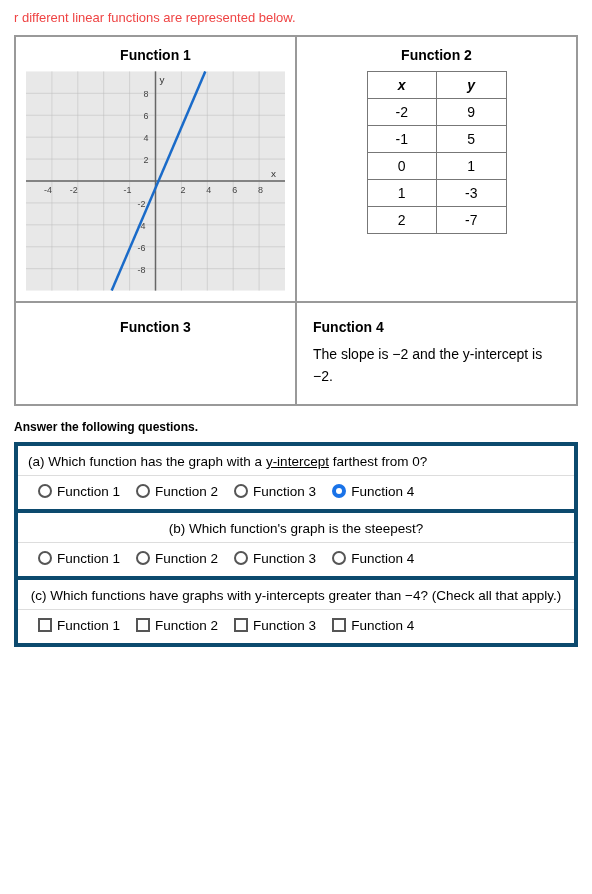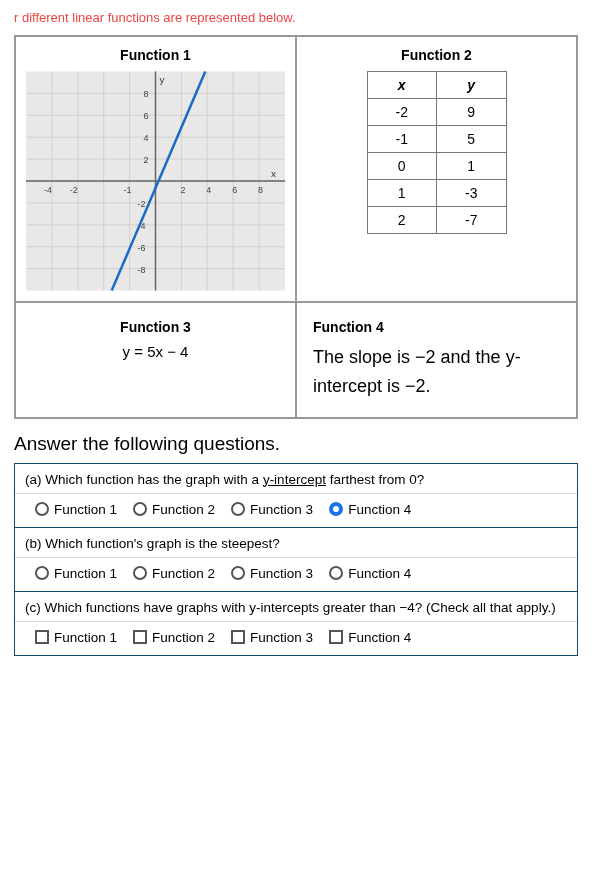--- a/index.html
+++ b/index.html
@@ -65,39 +65,40 @@
     .func3-equation {
       font-size: 15px;
       margin-top: 8px;
     }
     
     .func4-cell {
       text-align: left;
       padding: 16px;
     }
     .func4-desc {
-      font-size: 18px;
+      font-size: 14px;
       margin-top: 6px;
       line-height: 1.6;
     }
     
     .answer-section {
       margin-top: 6px;
     }
     .answer-label {
-      font-weight: normal;
-      font-size: 19px;
+      font-weight: bold;
+      font-size: 12px;
       margin-bottom: 8px;
     }
     .question-box {
-      border: 1px solid #0c4a6e;
+      border: 4px solid #0c4a6e;
       margin-bottom: 0;
     }
     .question-box + .question-box {
       border-top: none;
+      text-align: center;
     }
     .question-text {
       font-size: 13.5px;
       padding: 8px 10px 6px 10px;
       border-bottom: 1px solid #ddd;
     }
     .underline { text-decoration: underline; }
     .options-row {
       display: flex;
       flex-direction: row;
@@ -240,21 +241,20 @@
           <tr>
             <td>2</td>
             <td>-7</td>
           </tr>
         </tbody>
     </table>
   </div>
 
   <div class="function-cell func3-cell">
     <div class="function-title">Function 3</div>
-    <div class="func3-equation">y = 5x − 4</div>
   </div>
 
   <div class="function-cell func4-cell">
     <div class="function-title">Function 4</div>
     <div class="func4-desc">The slope is −2 and the y-intercept is −2.</div>
   </div>
 </div>
 
 <div class="answer-section">
   <p class="answer-label">Answer the following questions.</p>

